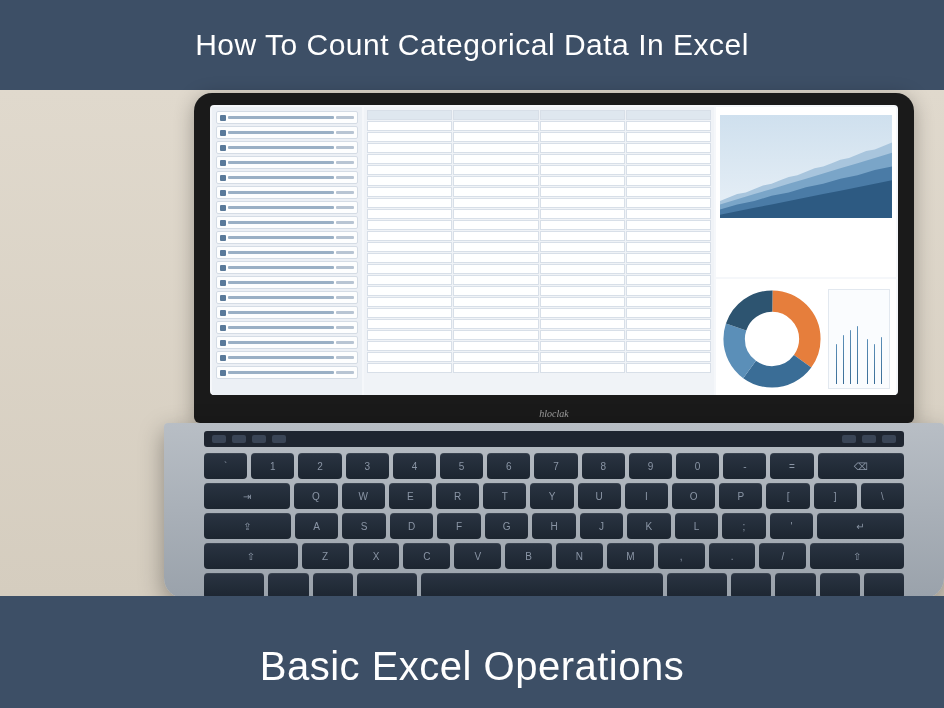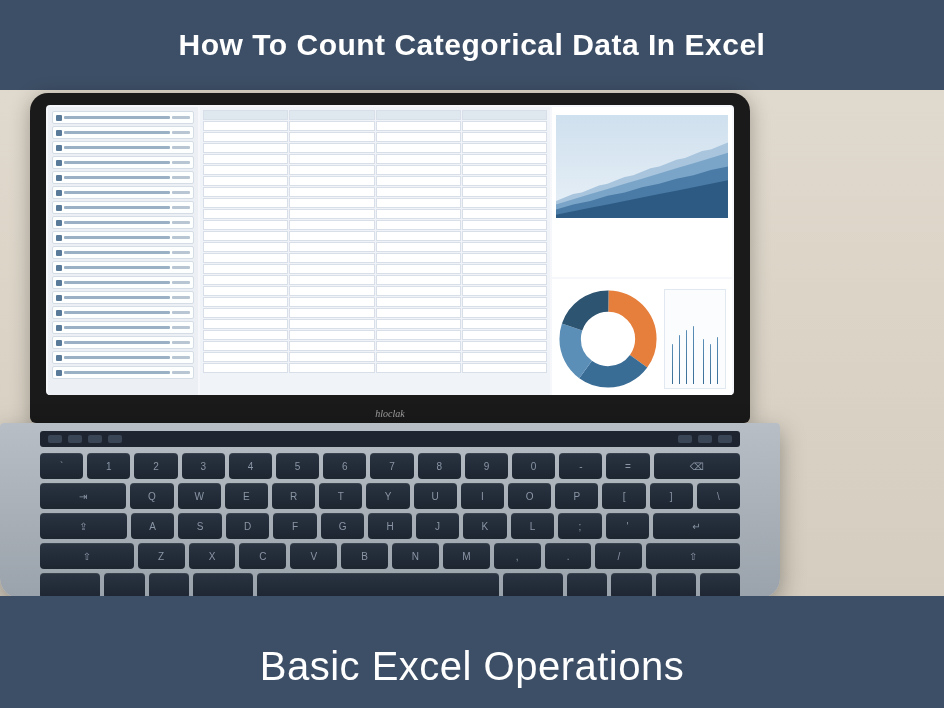--- a/index.html
+++ b/index.html
@@ -16,21 +16,21 @@
       top: 0; left: 0; right: 0;
       height: 90px;
       background: #3d4f66;
       display: flex;
       align-items: center;
       justify-content: center;
     }
     .header-text {
       color: #ffffff;
       font-size: 30px;
-      font-weight: 700;
+      font-weight: 400;
       letter-spacing: 0.5px;
     }
     .footer-bar {
       position: absolute;
       bottom: 0; left: 0; right: 0;
       height: 112px;
       background: #3d4f66;
       display: flex;
       align-items: center;
       justify-content: center;
@@ -40,21 +40,21 @@
       font-size: 40px;
       font-weight: 400;
       letter-spacing: 0.5px;
       margin-top: 28px;
     }
     .center-area {
       position: absolute;
       top: 90px; bottom: 112px; left: 0; right: 0;
       display: flex;
       align-items: center;
-      justify-content: flex-start;
+      justify-content: flex-end;
       background: linear-gradient(180deg, #e0d9cd 0%, #d5cdbf 100%);
     }
     .laptop {
       width: 780px;
       height: 500px;
       position: relative;
     }
     .screen-bezel {
       width: 720px;
       height: 330px;

